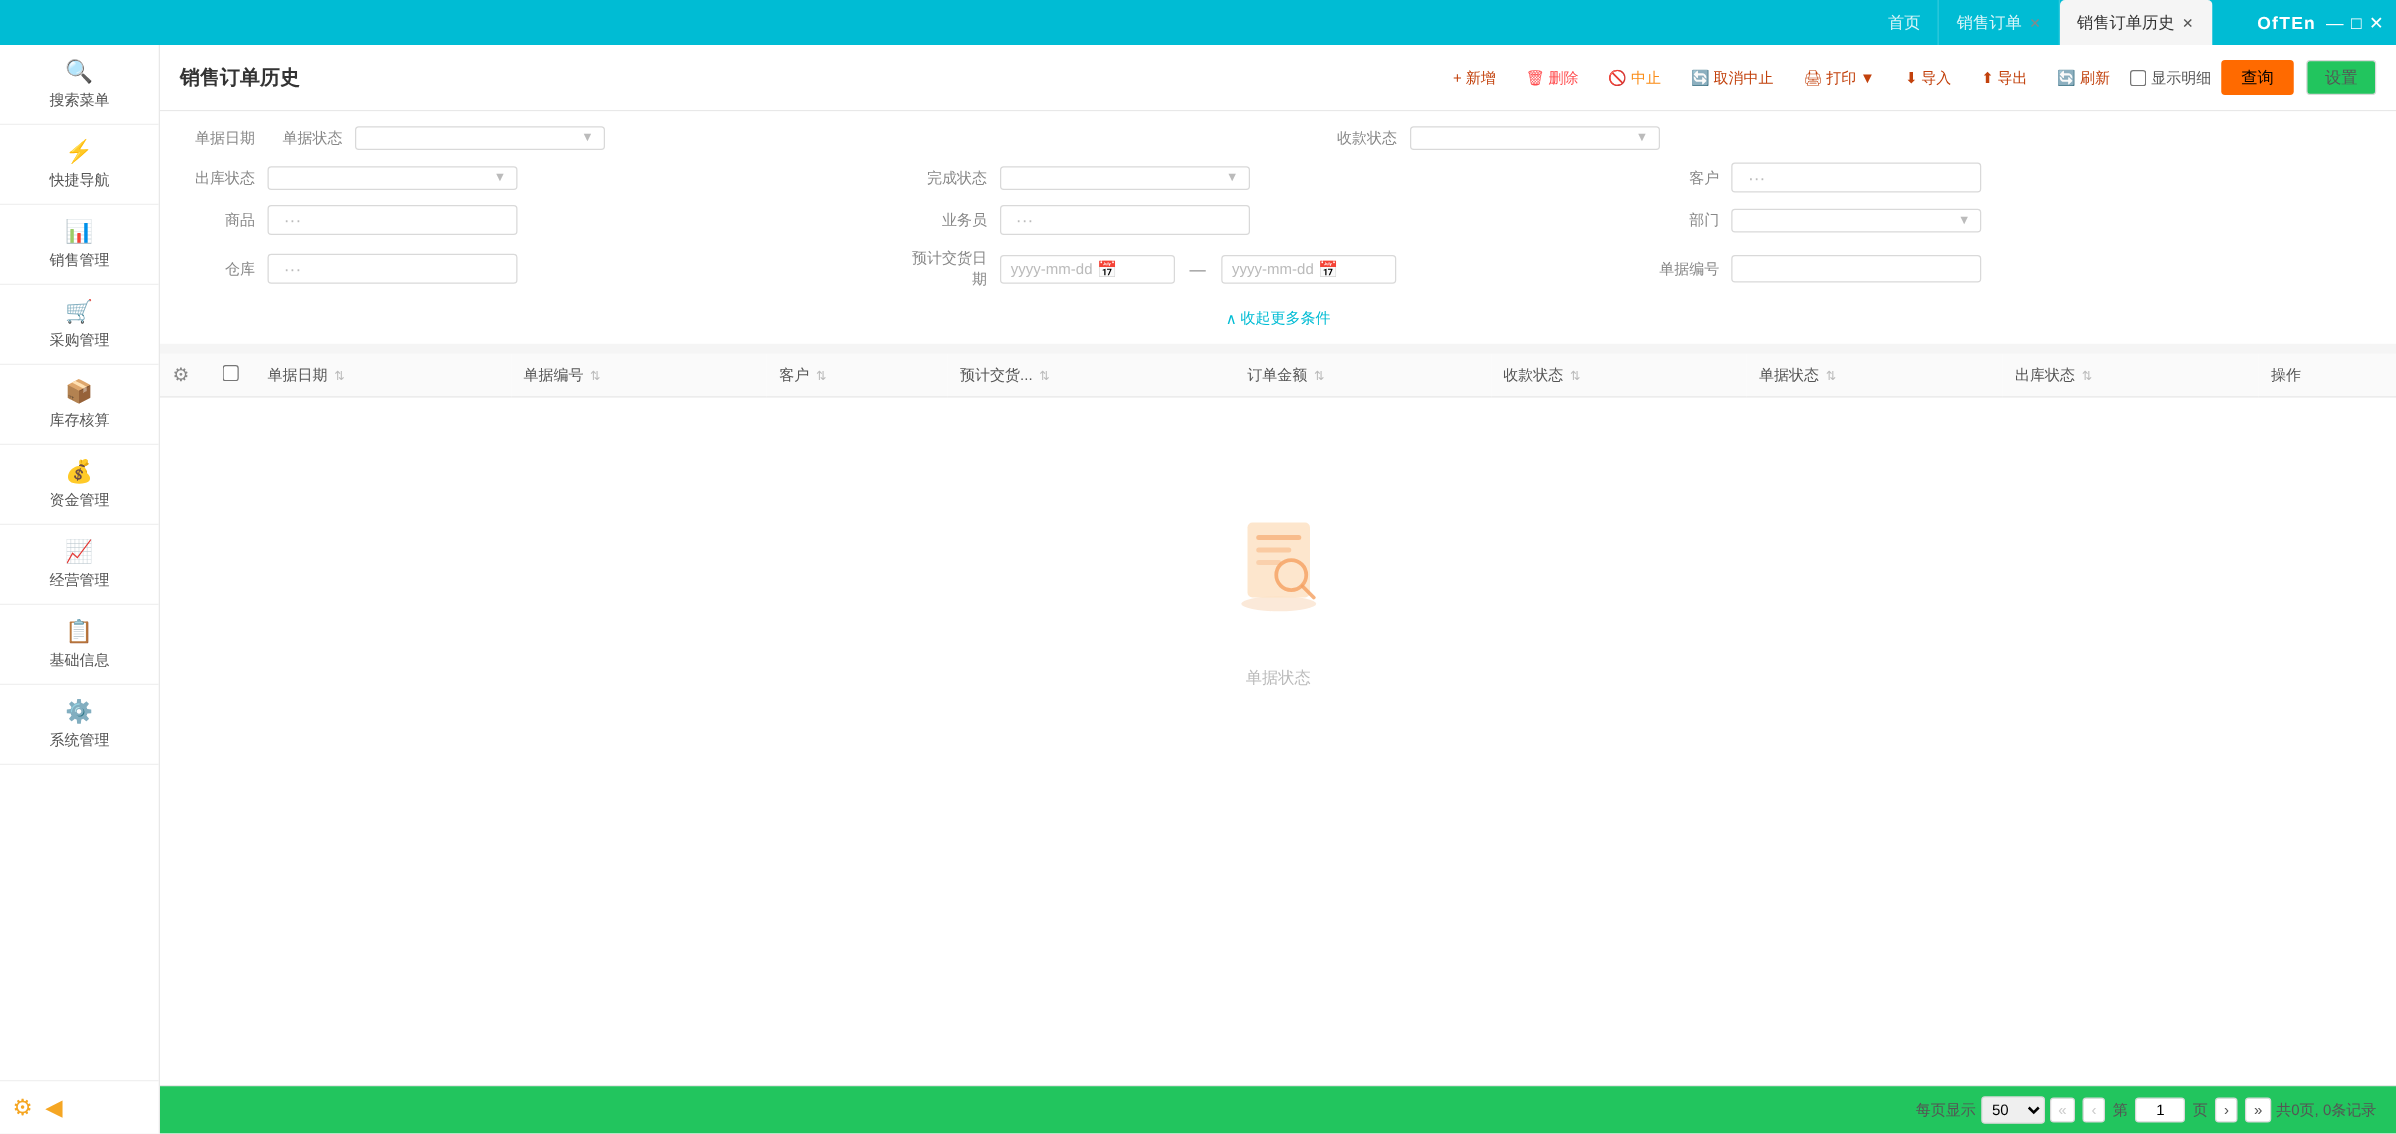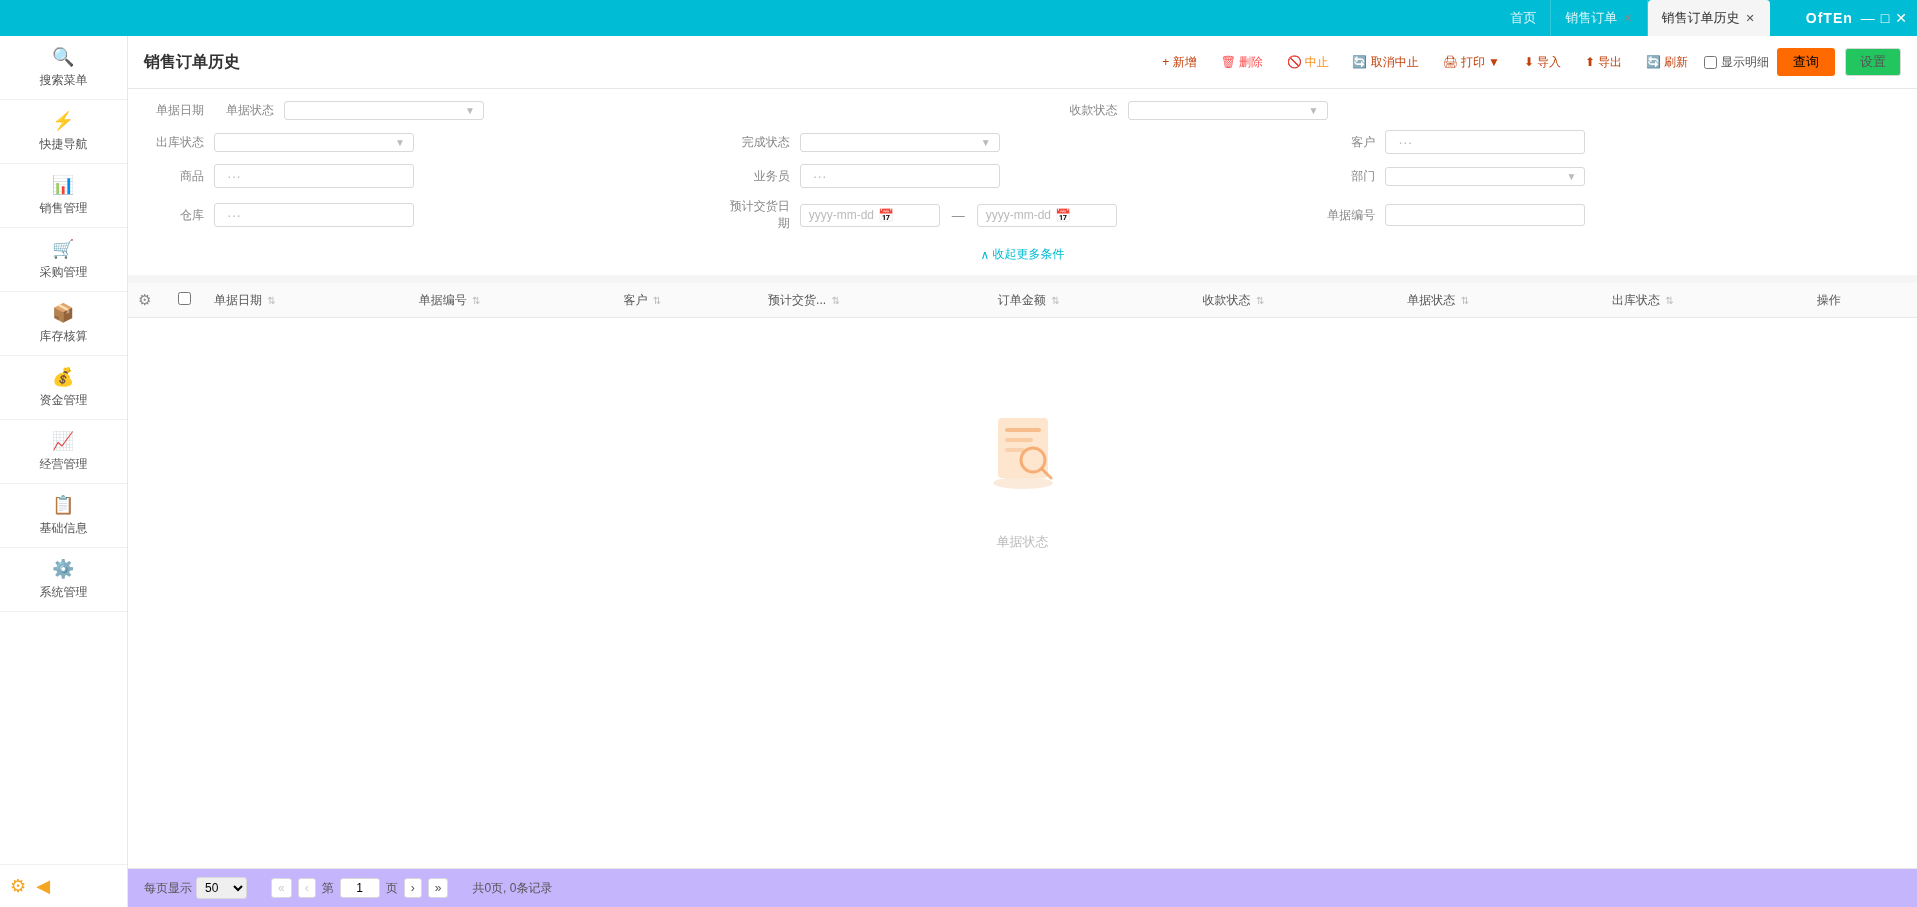--- a/index.html
+++ b/index.html
@@ -66,21 +66,21 @@
     .data-table { width: 100%; border-collapse: collapse; }
     .data-table th { background: #fafafa; border-bottom: 1px solid #e8e8e8; padding: 8px 10px; font-size: 12px; color: #555; font-weight: normal; text-align: left; white-space: nowrap; cursor: pointer; }
     .data-table th .sort-icons { color: #bbb; font-size: 10px; margin-left: 2px; }
     .data-table td { padding: 8px 10px; border-bottom: 1px solid #f0f0f0; font-size: 12px; }
     .table-gear { color: #888; cursor: pointer; font-size: 15px; }
     .empty-state { display: flex; flex-direction: column; align-items: center; justify-content: center; padding: 80px 0; }
     .empty-icon { font-size: 80px; margin-bottom: 16px; }
     .empty-text { color: #bbb; font-size: 13px; }
 
     
-    .pagination-bar { background: #c4b5fd; border-top: 1px solid #e8e8e8; padding: 8px 16px; display: flex; align-items: center; justify-content: flex-start; gap: 24px; flex-shrink: 0; font-size: 12px; color: #555; }
+    .pagination-bar { background: #22c55e; border-top: 1px solid #e8e8e8; padding: 8px 16px; display: flex; align-items: center; justify-content: flex-end; gap: 4px; flex-shrink: 0; font-size: 12px; color: #555; }
     .page-size-select { display: flex; align-items: center; gap: 4px; }
     .page-size-select select { border: 1px solid #d9d9d9; border-radius: 3px; padding: 2px 4px; font-size: 12px; }
     .page-nav { display: flex; align-items: center; gap: 6px; }
     .page-nav button { border: 1px solid #d9d9d9; background: white; border-radius: 3px; padding: 2px 6px; cursor: pointer; font-size: 12px; color: #555; }
     .page-nav button:disabled { color: #ccc; cursor: not-allowed; }
     .page-input { border: 1px solid #d9d9d9; border-radius: 3px; padding: 2px 6px; width: 40px; text-align: center; font-size: 12px; }
   </style>
 </head>
 <body>
 

